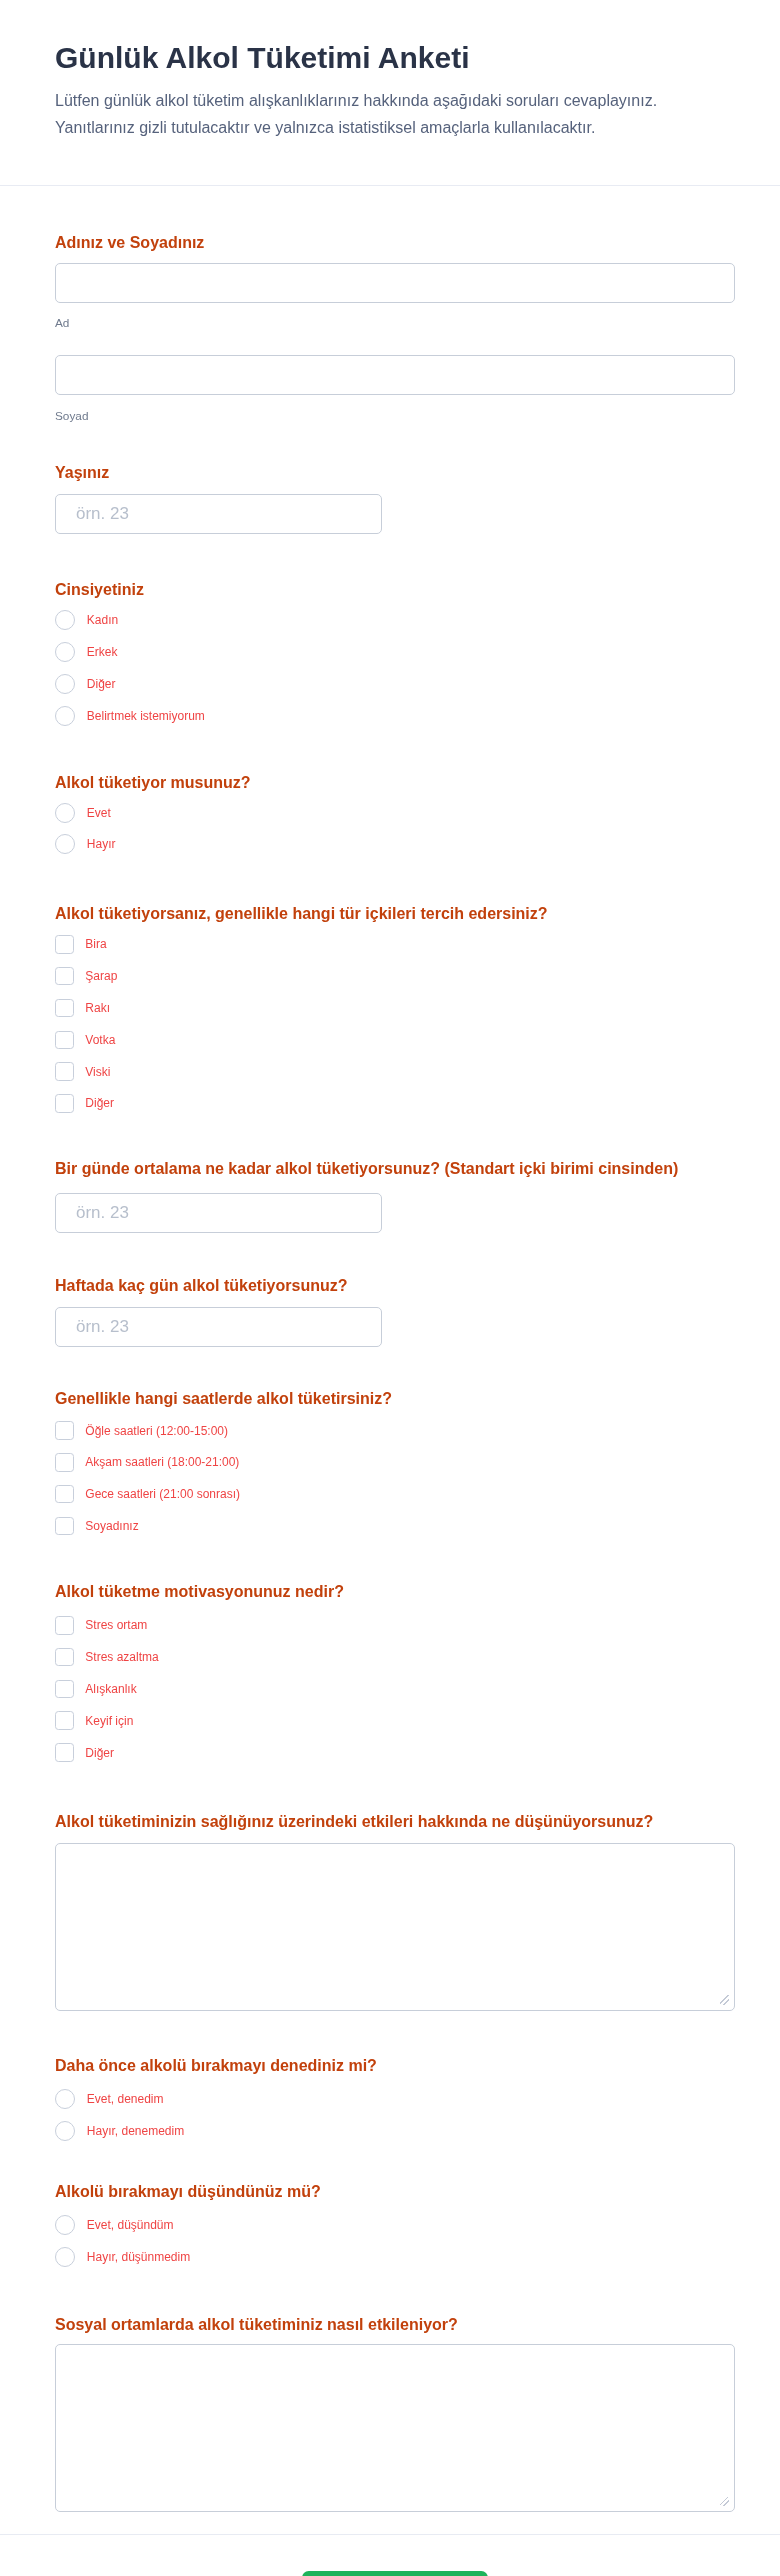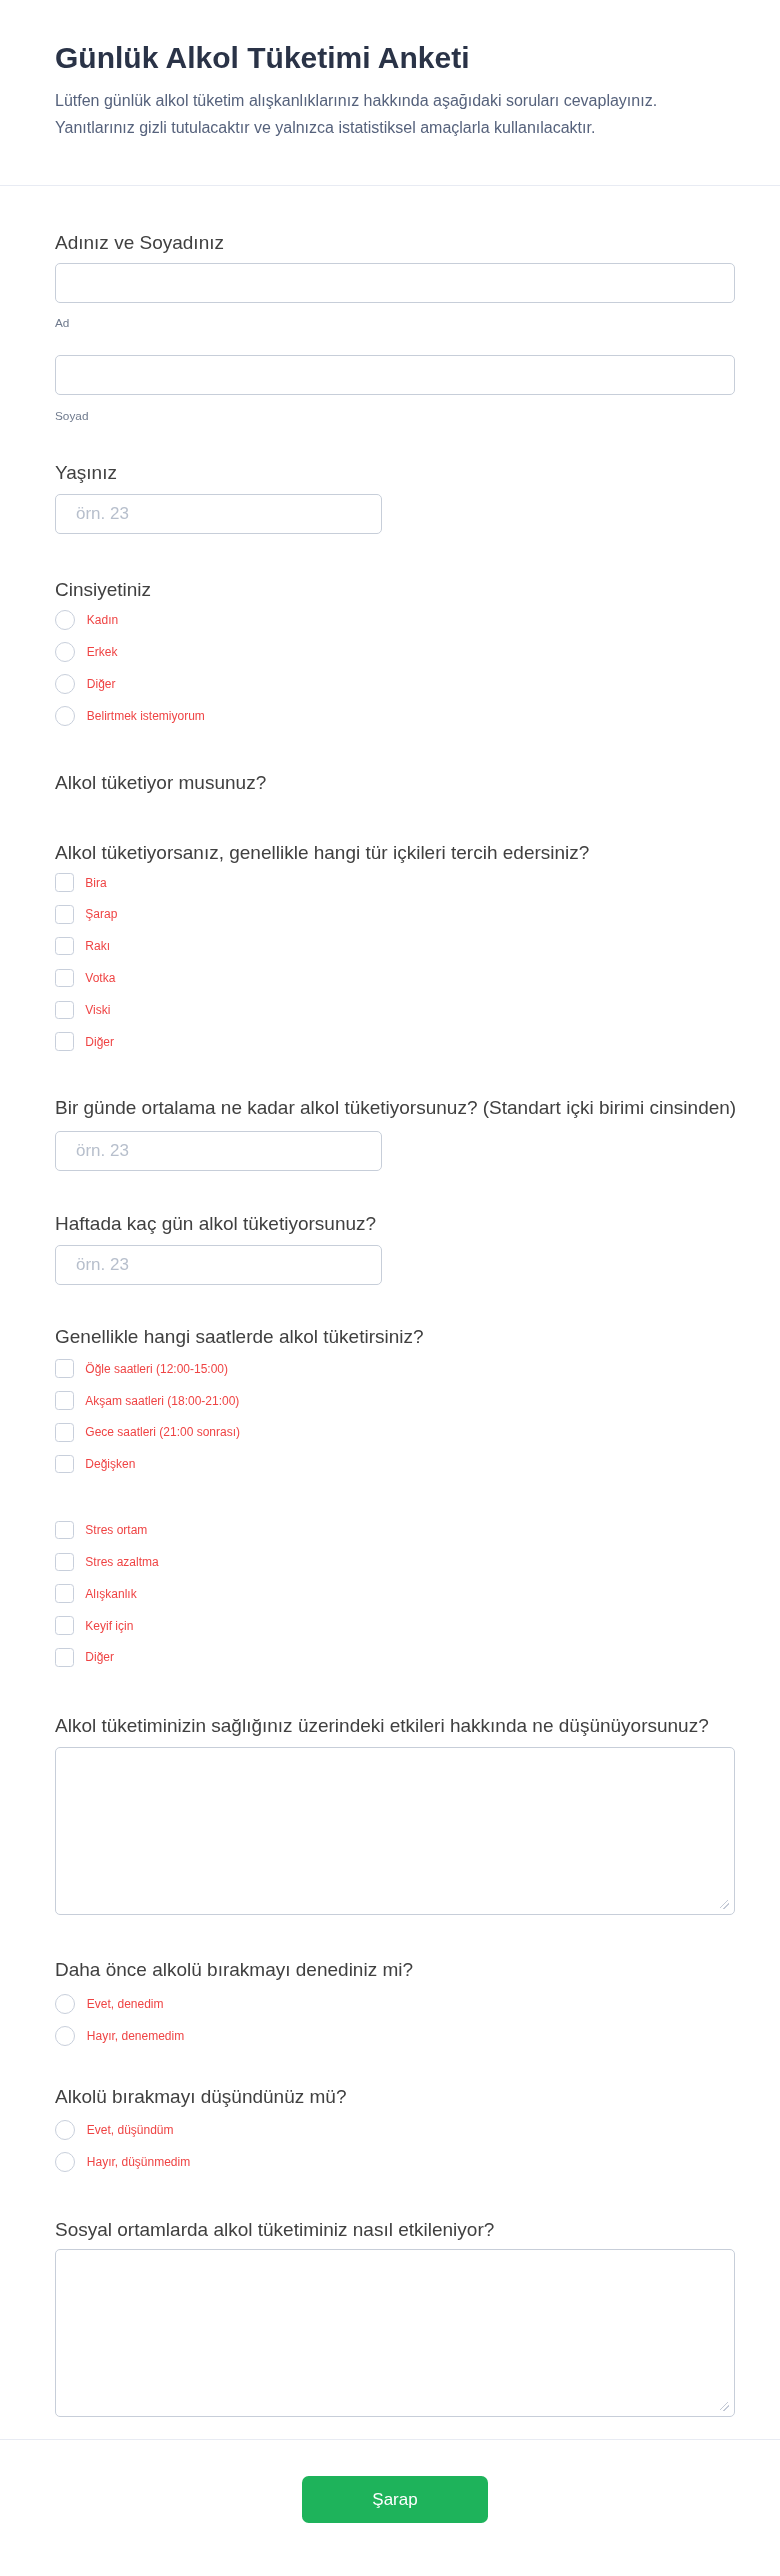--- a/index.html
+++ b/index.html
@@ -17,21 +17,21 @@
     font-size:16px; line-height:27px; color:#56627c; white-space:nowrap;
   }
   hr.divider {
     border:none; border-top:1.7px solid #e8ebf3; height:0;
     margin:44px -46px 0 -55px;
   }
   hr.divider.footer { margin-top:22px; }
 
   section.q { display:block; }
   .qlabel {
-    font-size:19px; line-height:20px; font-weight:400; color:#404040;
+    font-size:16px; line-height:20px; font-weight:700; color:#c2410c;
     white-space:nowrap;
   }
   .ti {
     box-sizing:border-box; height:40px; border:1.3px solid #c7ced9;
     border-radius:5px; background:#fff; padding:0 10px;
     font-family:"Liberation Sans", sans-serif; font-size:17px; color:#2e3850;
     outline:none; display:block;
   }
   .ti::placeholder { color:#b7bfcc; opacity:1; }
   .name-row { display:flex; gap:25px; margin-top:10px;flex-direction:column; }
@@ -124,20 +124,30 @@
       </div>
       <div class="opt">
         <span class="ctrl radio"></span>
         <span class="olabel">Belirtmek istemiyorum</span>
       </div>
     </div>
   </section>
 
   <section class="q" style="margin-top:47px">
     <div class="qlabel">Alkol tüketiyor musunuz?</div>
+    <div class="opts">
+      <div class="opt">
+        <span class="ctrl radio"></span>
+        <span class="olabel">Evet</span>
+      </div>
+      <div class="opt">
+        <span class="ctrl radio"></span>
+        <span class="olabel">Hayır</span>
+      </div>
+    </div>
   </section>
 
   <section class="q" style="margin-top:50px">
     <div class="qlabel">Alkol tüketiyorsanız, genellikle hangi tür içkileri tercih edersiniz?</div>
     <div class="opts">
       <div class="opt">
         <span class="ctrl check"></span>
         <span class="olabel">Bira</span>
       </div>
       <div class="opt">
@@ -183,26 +193,27 @@
       <div class="opt">
         <span class="ctrl check"></span>
         <span class="olabel">Akşam saatleri (18:00-21:00)</span>
       </div>
       <div class="opt">
         <span class="ctrl check"></span>
         <span class="olabel">Gece saatleri (21:00 sonrası)</span>
       </div>
       <div class="opt">
         <span class="ctrl check"></span>
-        <span class="olabel">Değişken</span>
+        <span class="olabel">Soyadınız</span>
       </div>
     </div>
   </section>
 
   <section class="q" style="margin-top:46px">
+    <div class="qlabel">Alkol tüketme motivasyonunuz nedir?</div>
     <div class="opts" style="margin-top:13.4px">
       <div class="opt">
         <span class="ctrl check"></span>
         <span class="olabel">Stres ortam</span>
       </div>
       <div class="opt">
         <span class="ctrl check"></span>
         <span class="olabel">Stres azaltma</span>
       </div>
       <div class="opt">

